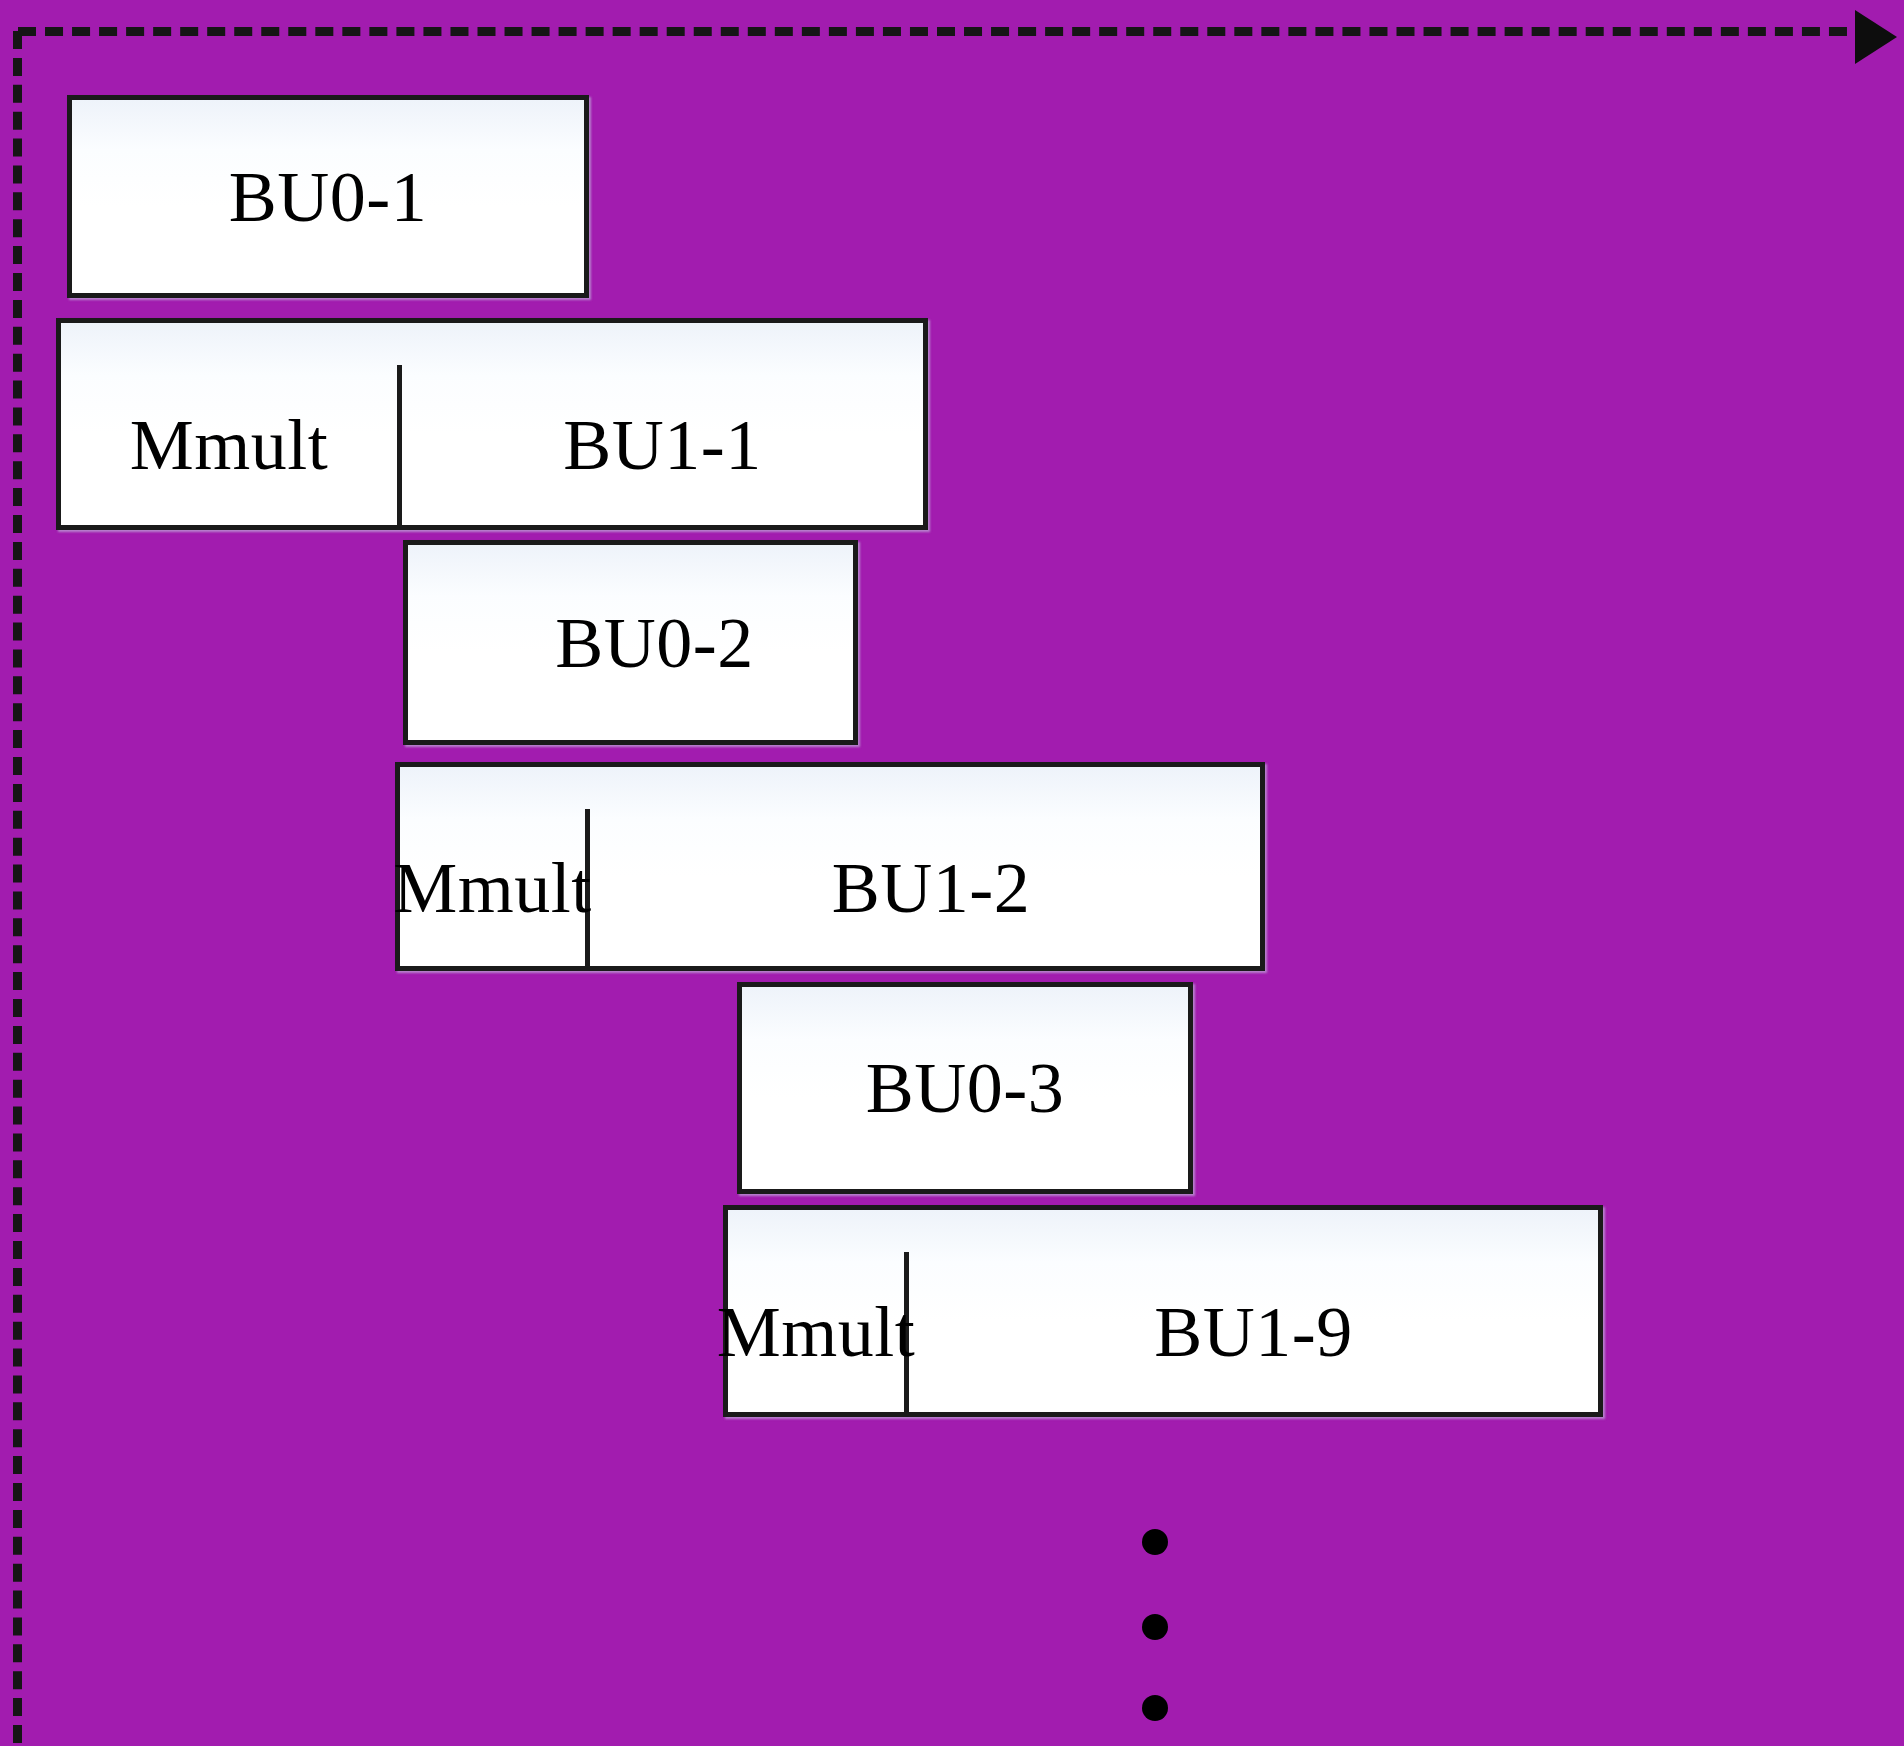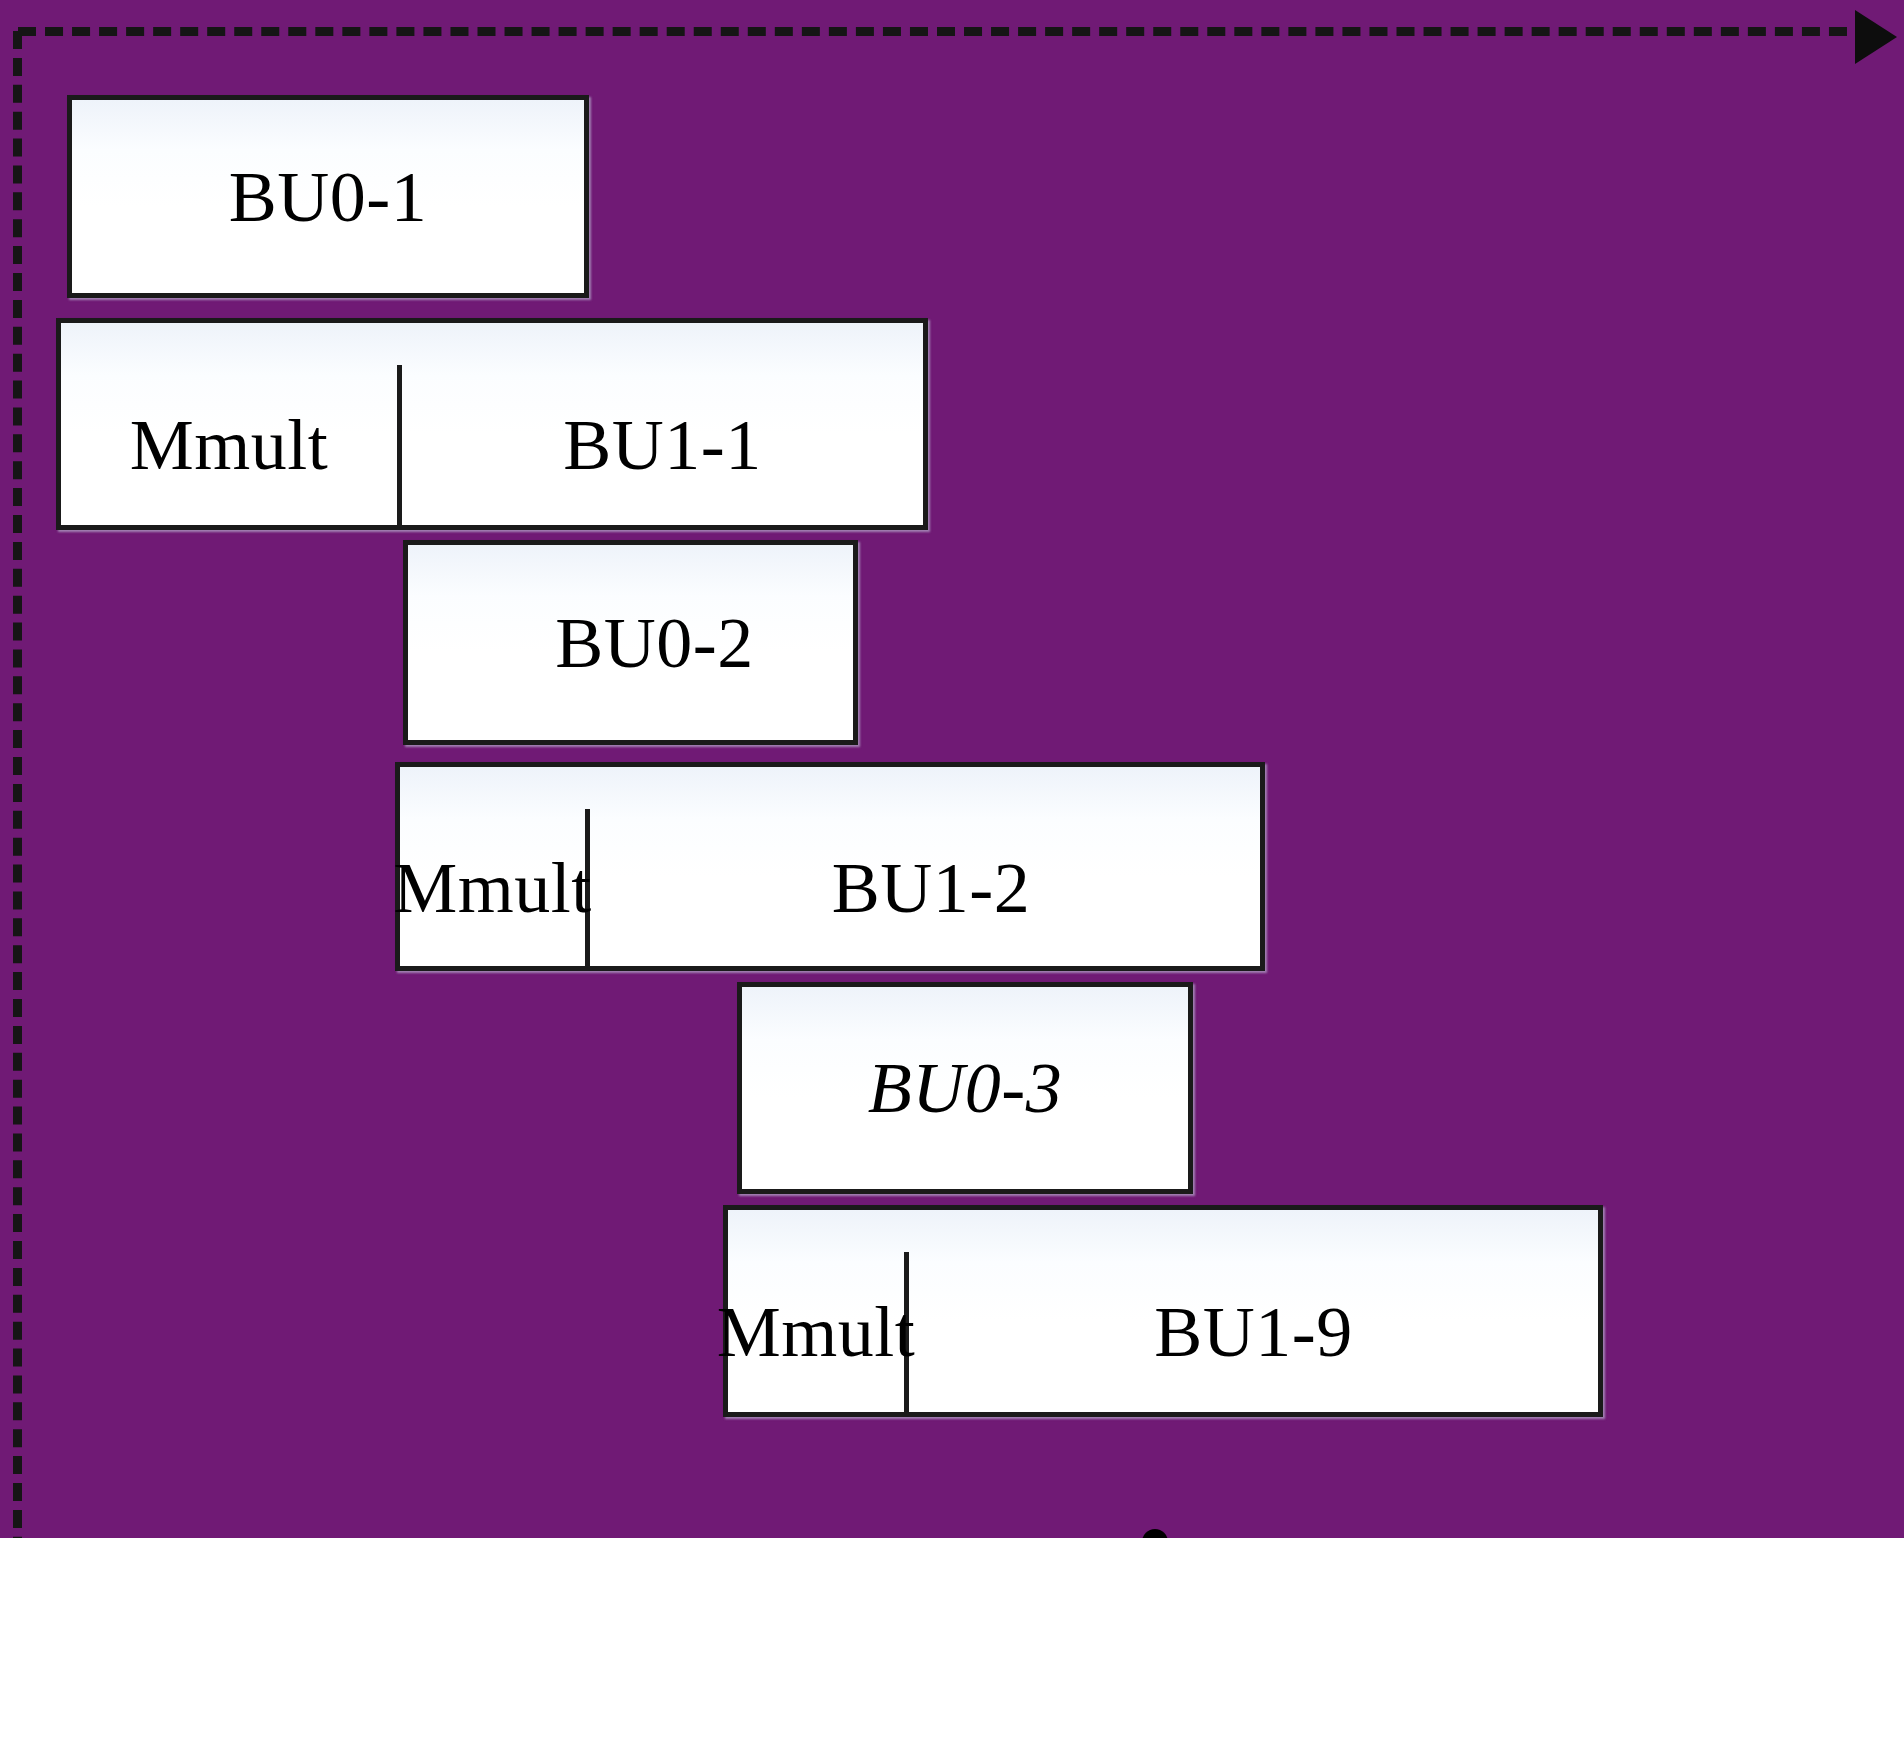--- a/index.html
+++ b/index.html
@@ -6,22 +6,22 @@
     margin: 0;
     padding: 0;
     background: #ffffff;
   }
   body {
     font-family: "Liberation Serif", "DejaVu Serif", serif;
   }
   #canvas {
     position: relative;
     width: 1904px;
-    height: 1538px;
-    background: #701a75;
+    height: 1746px;
+    background: #a21caf;
     overflow: hidden;
   }
 
   
   .axis-h {
     position: absolute;
     left: 18px;
     top: 27px;
     width: 1856px;
     height: 0;
@@ -124,21 +124,21 @@
 
   <div class="pair-row" style="left:395px; top:762px; width:870px; height:209px;">
     <div class="pair-cell left" style="width:190px;">
       <span class="bu-label">Mmult</span>
     </div>
     <div class="pair-cell" style="width:675px;padding-left:12px;">
       <span class="bu-label">BU1-2</span>
     </div>
   </div>
 
-  <div class="bu-box" style="left:737px; top:982px; width:456px; height:212px;font-style:italic;">
+  <div class="bu-box" style="left:737px; top:982px; width:456px; height:212px;">
     <span class="bu-label">BU0-3</span>
   </div>
 
   <div class="pair-row" style="left:723px; top:1205px; width:880px; height:212px;">
     <div class="pair-cell left" style="width:181px;">
       <span class="bu-label">Mmult</span>
     </div>
     <div class="pair-cell" style="width:694px;">
       <span class="bu-label">BU1-9</span>
     </div>

